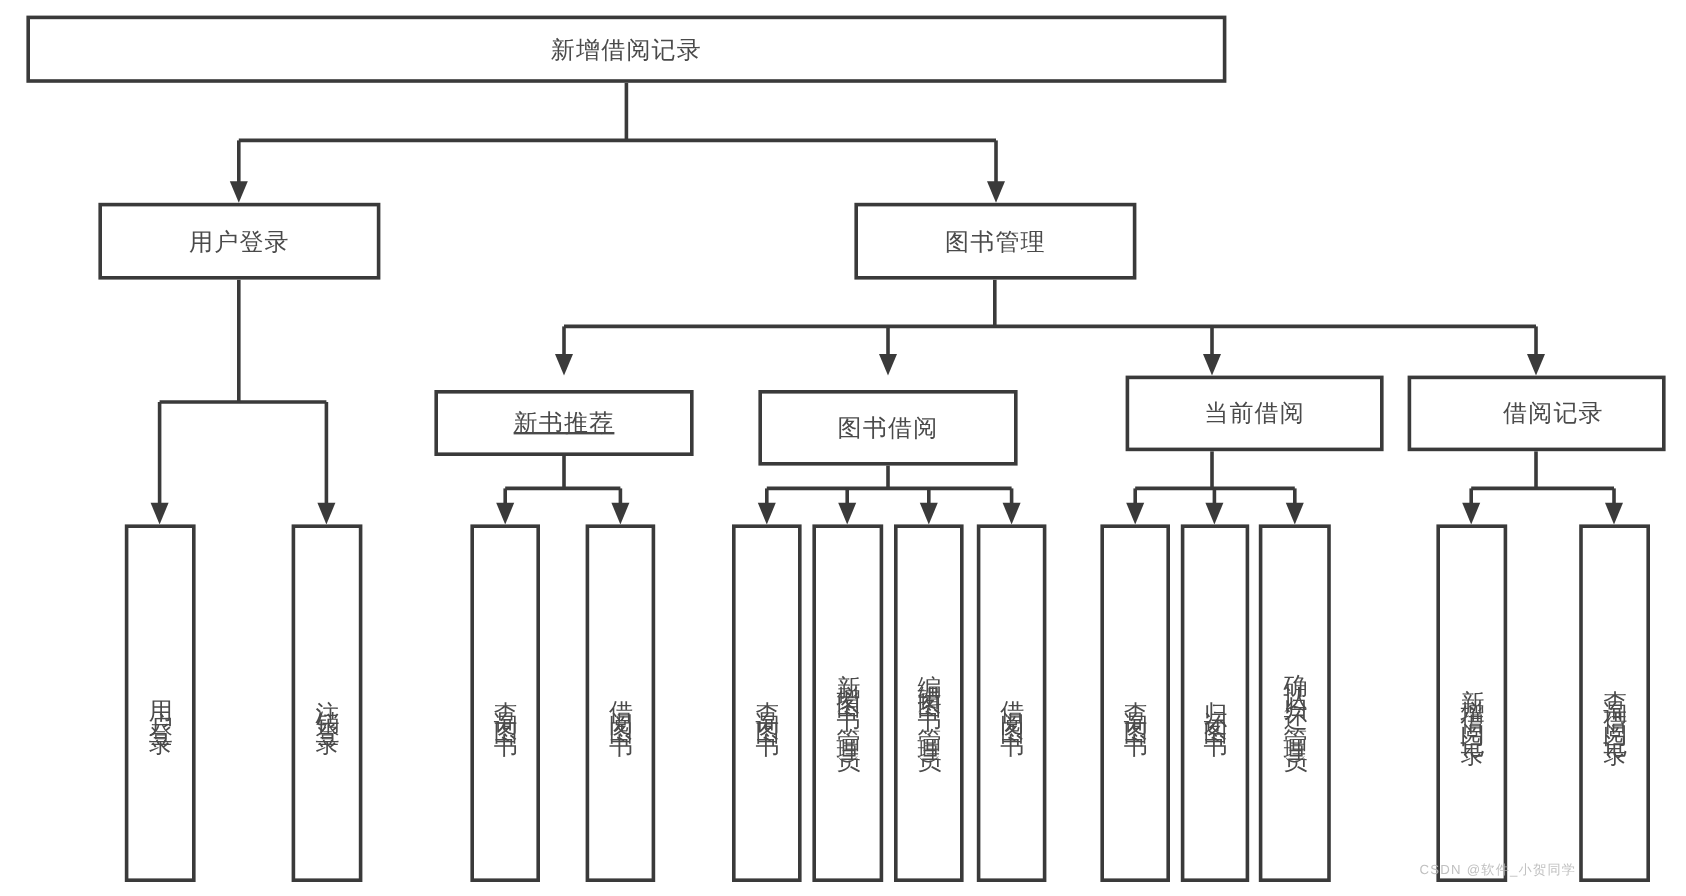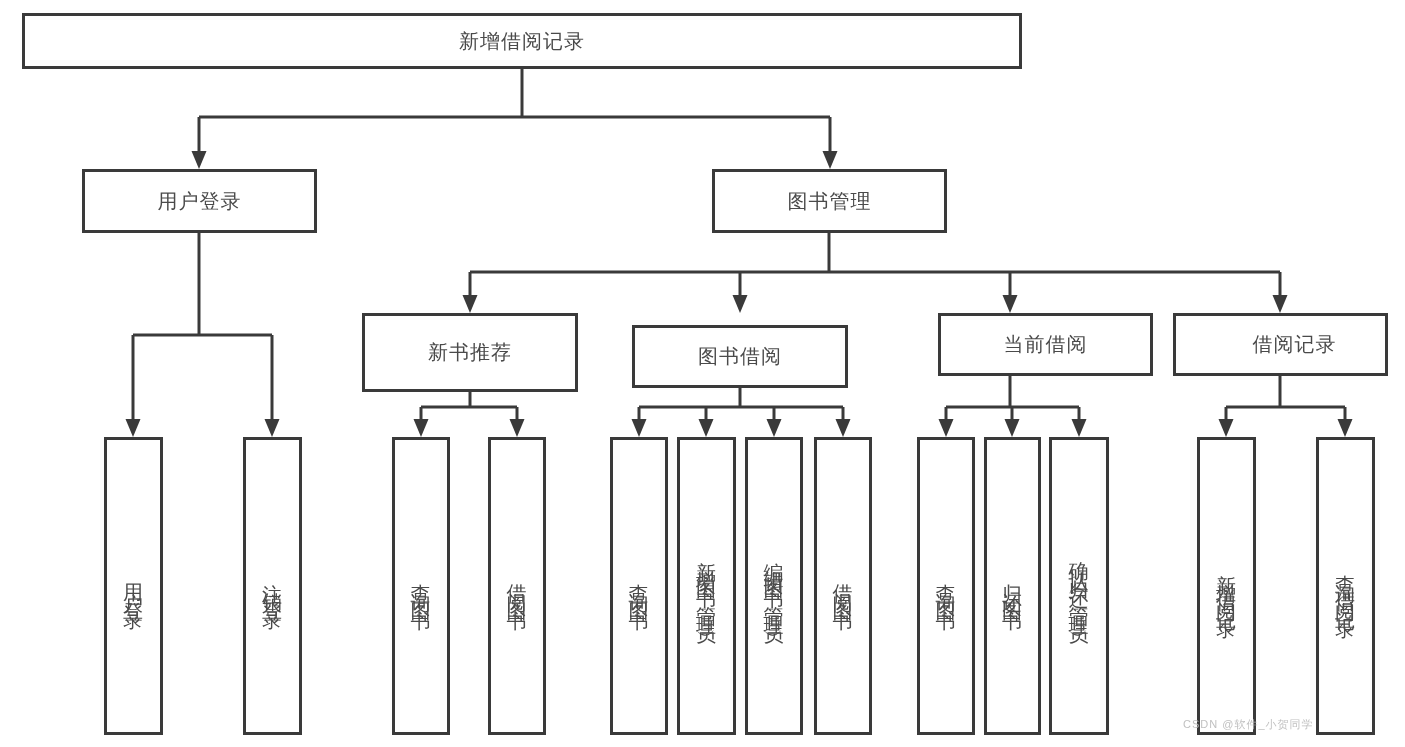--- a/index.html
+++ b/index.html
@@ -146,21 +146,21 @@
     <span>新增借阅记录</span>
   </div>
 
   <div class="node" style="left:82px;top:169px;width:235px;height:64px;">
     <span>用户登录</span>
   </div>
   <div class="node" style="left:712px;top:169px;width:235px;height:64px;">
     <span>图书管理</span>
   </div>
 
-  <div class="node" style="left:362px;top:313px;width:216px;height:79px;">
+  <div class="node" style="left:362px;top:325px;width:216px;height:55px;text-decoration:underline;">
     <span>新书推荐</span>
   </div>
   <div class="node" style="left:632px;top:313px;width:216px;height:63px;margin-top:12px;">
     <span>图书借阅</span>
   </div>
   <div class="node" style="left:903px;top:313px;width:215px;height:63px;margin-left:35px;">
     <span>当前借阅</span>
   </div>
   <div class="node" style="left:1173px;top:313px;width:215px;height:63px;padding-left:28px;">
     <span>借阅记录</span>

